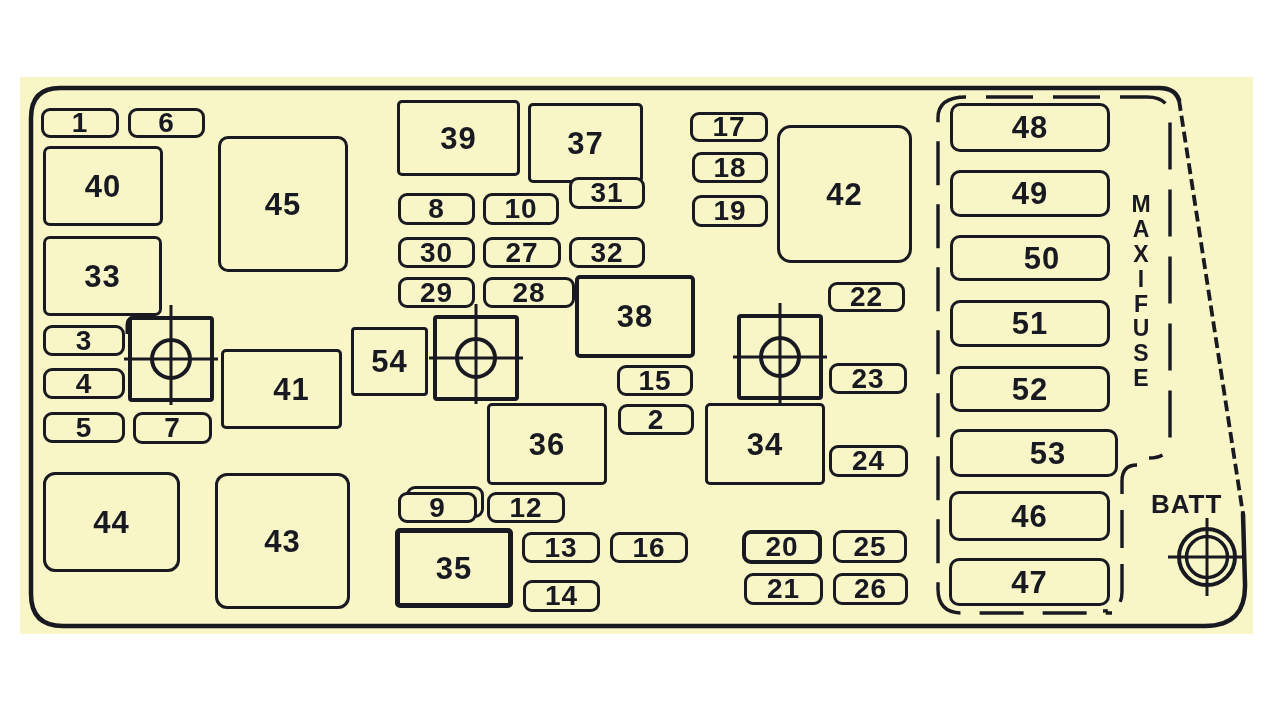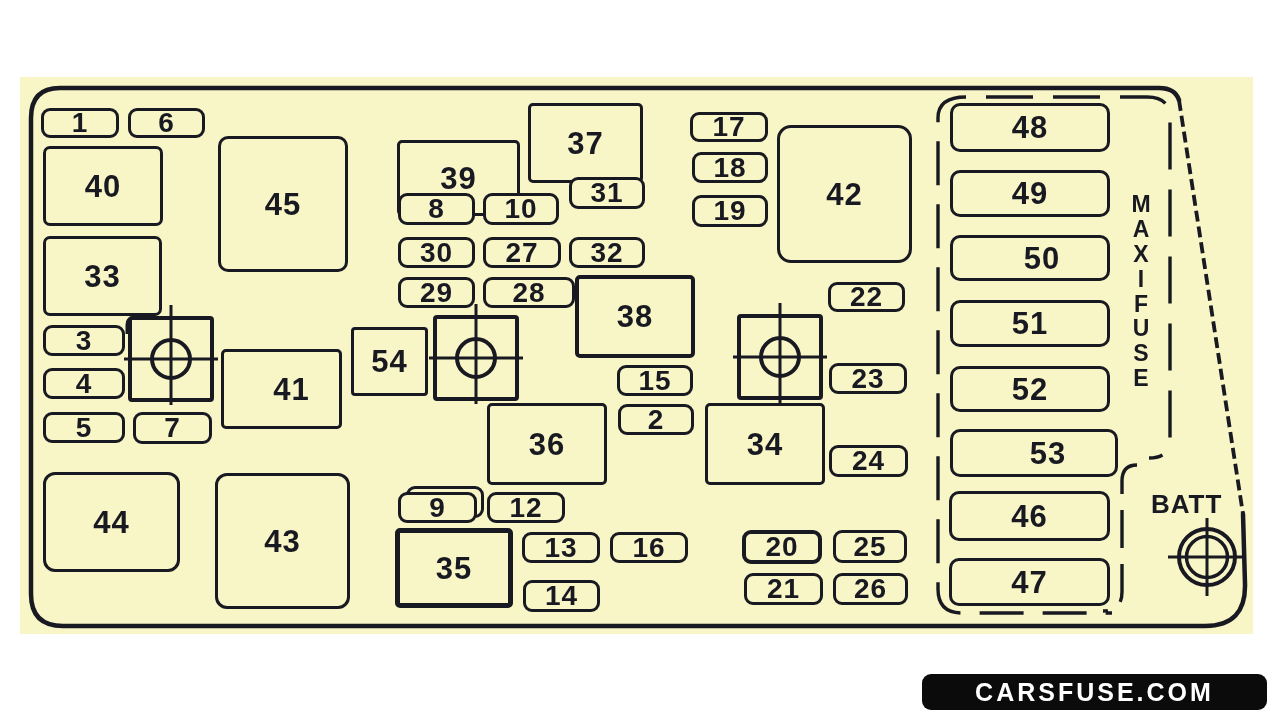--- a/index.html
+++ b/index.html
@@ -119,21 +119,21 @@
       <div class="fuse-box" style="left: 43px; top: 236px; width: 119px; height: 80px; border-radius: 7px; border-width: 3px; font-size: 31px;">33</div>
       <div class="fuse-box" style="left: 43px; top: 325px; width: 82px; height: 31px; border-radius: 9px; border-width: 3px; font-size: 28px;">3</div>
       <div class="fuse-box" style="left: 43px; top: 368px; width: 82px; height: 31px; border-radius: 9px; border-width: 3px; font-size: 28px;">4</div>
       <div class="fuse-box" style="left: 43px; top: 412px; width: 82px; height: 31px; border-radius: 9px; border-width: 3px; font-size: 28px;">5</div>
       <div class="fuse-box" style="left: 133px; top: 412px; width: 79px; height: 32px; border-radius: 9px; border-width: 3px; font-size: 28px;">7</div>
       <div class="fuse-box" style="left: 218px; top: 136px; width: 130px; height: 136px; border-radius: 10px; border-width: 3px; font-size: 31px;">45</div>
       <div class="fuse-box" style="left: 221px; top: 349px; width: 121px; height: 80px; border-radius: 5px; border-width: 3px; font-size: 31px; padding-left: 20px;">41</div>
       <div class="fuse-box" style="left: 43px; top: 472px; width: 137px; height: 100px; border-radius: 12px; border-width: 3px; font-size: 31px;">44</div>
       <div class="fuse-box" style="left: 215px; top: 473px; width: 135px; height: 136px; border-radius: 12px; border-width: 3px; font-size: 31px;">43</div>
       <div class="fuse-box" style="left: 351px; top: 327px; width: 77px; height: 69px; border-radius: 4px; border-width: 3px; font-size: 31px;">54</div>
-      <div class="fuse-box" style="left: 397px; top: 100px; width: 123px; height: 76px; border-radius: 5px; border-width: 3px; font-size: 31px; margin-top: 40px;">39</div>
+      <div class="fuse-box" style="left: 397px; top: 100px; width: 123px; height: 76px; border-radius: 5px; border-width: 3px; font-size: 31px;">39</div>
       <div class="fuse-box" style="left: 528px; top: 103px; width: 115px; height: 80px; border-radius: 5px; border-width: 3px; font-size: 31px;">37</div>
       <div class="fuse-box" style="left: 398px; top: 193px; width: 77px; height: 32px; border-radius: 9px; border-width: 3px; font-size: 28px;">8</div>
       <div class="fuse-box" style="left: 483px; top: 193px; width: 76px; height: 32px; border-radius: 9px; border-width: 3px; font-size: 28px;">10</div>
       <div class="fuse-box" style="left: 569px; top: 177px; width: 76px; height: 32px; border-radius: 9px; border-width: 3px; font-size: 28px;">31</div>
       <div class="fuse-box" style="left: 398px; top: 237px; width: 77px; height: 31px; border-radius: 9px; border-width: 3px; font-size: 28px;">30</div>
       <div class="fuse-box" style="left: 483px; top: 237px; width: 78px; height: 31px; border-radius: 9px; border-width: 3px; font-size: 28px;">27</div>
       <div class="fuse-box" style="left: 569px; top: 237px; width: 76px; height: 31px; border-radius: 9px; border-width: 3px; font-size: 28px;">32</div>
       <div class="fuse-box" style="left: 398px; top: 277px; width: 77px; height: 31px; border-radius: 9px; border-width: 3px; font-size: 28px;">29</div>
       <div class="fuse-box" style="left: 483px; top: 277px; width: 92px; height: 31px; border-radius: 9px; border-width: 3px; font-size: 28px;">28</div>
       <div class="fuse-box" style="left: 575px; top: 275px; width: 120px; height: 83px; border-radius: 5px; border-width: 4px; font-size: 31px;">38</div>
@@ -175,15 +175,14 @@
       <div>X</div>
       <div>I</div>
       <div>F</div>
       <div>U</div>
       <div>S</div>
       <div>E</div>
     </div>
 
   <div class="batt-label">BATT</div>
 
-  <div class="watermark" style="background: rgb(11, 11, 11); color: rgb(255, 255, 255);">CARSFUSE.COM</div>
 
 </div>
 
 </body></html>

